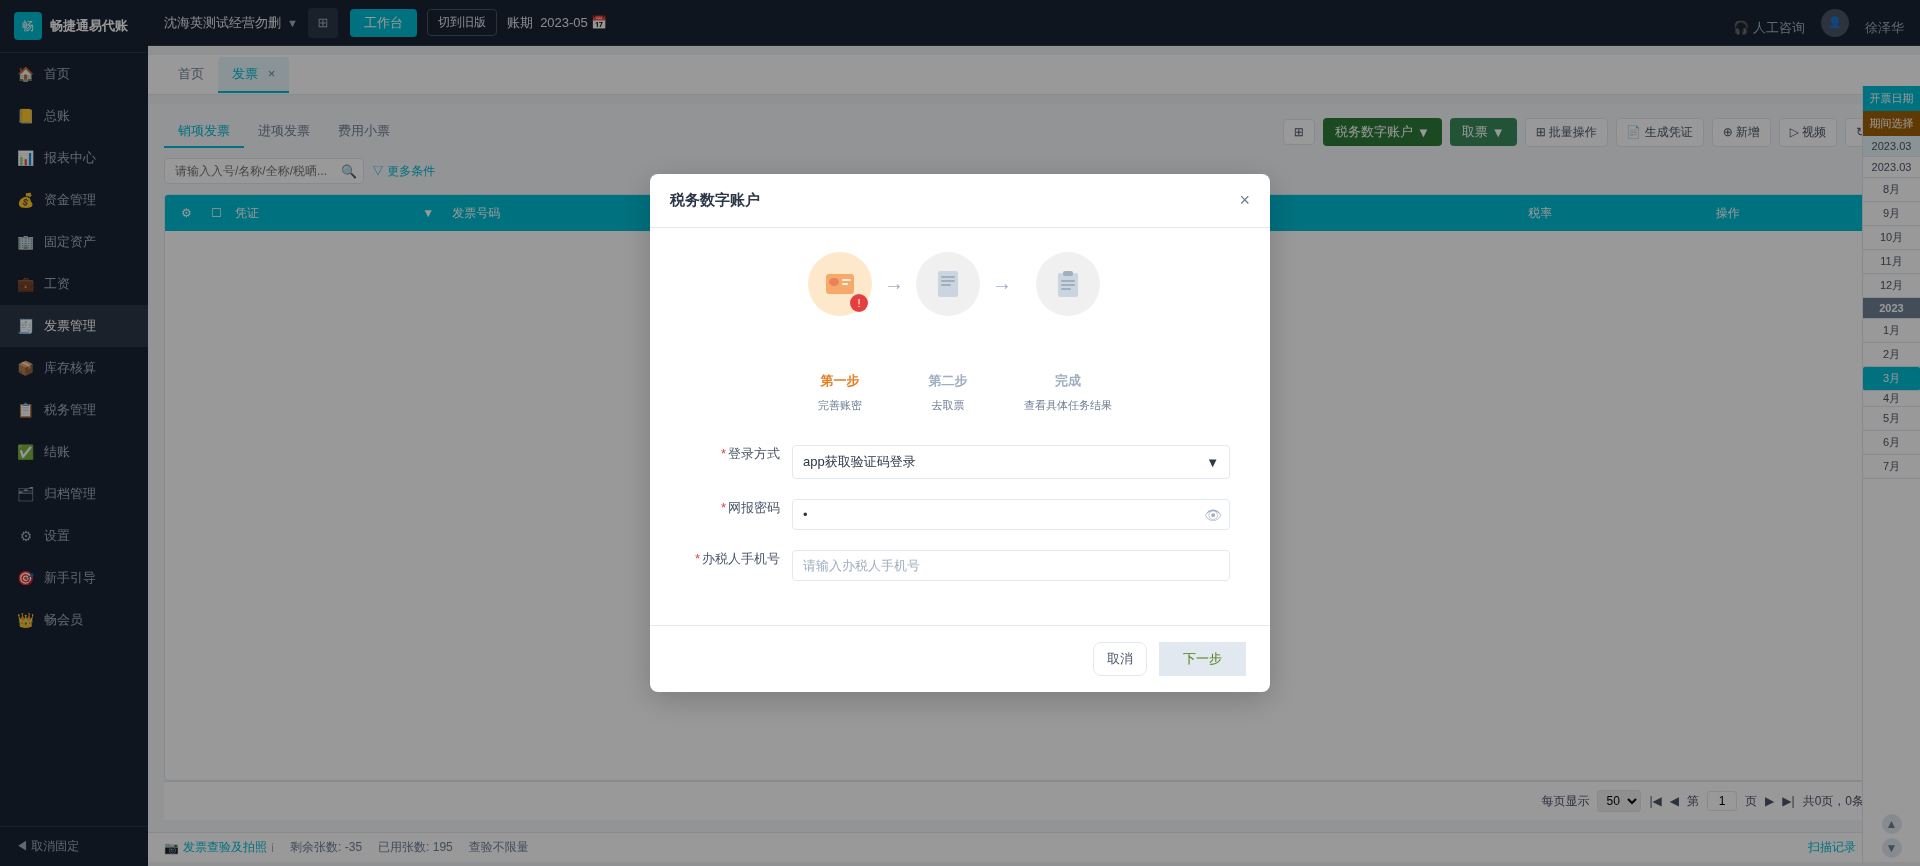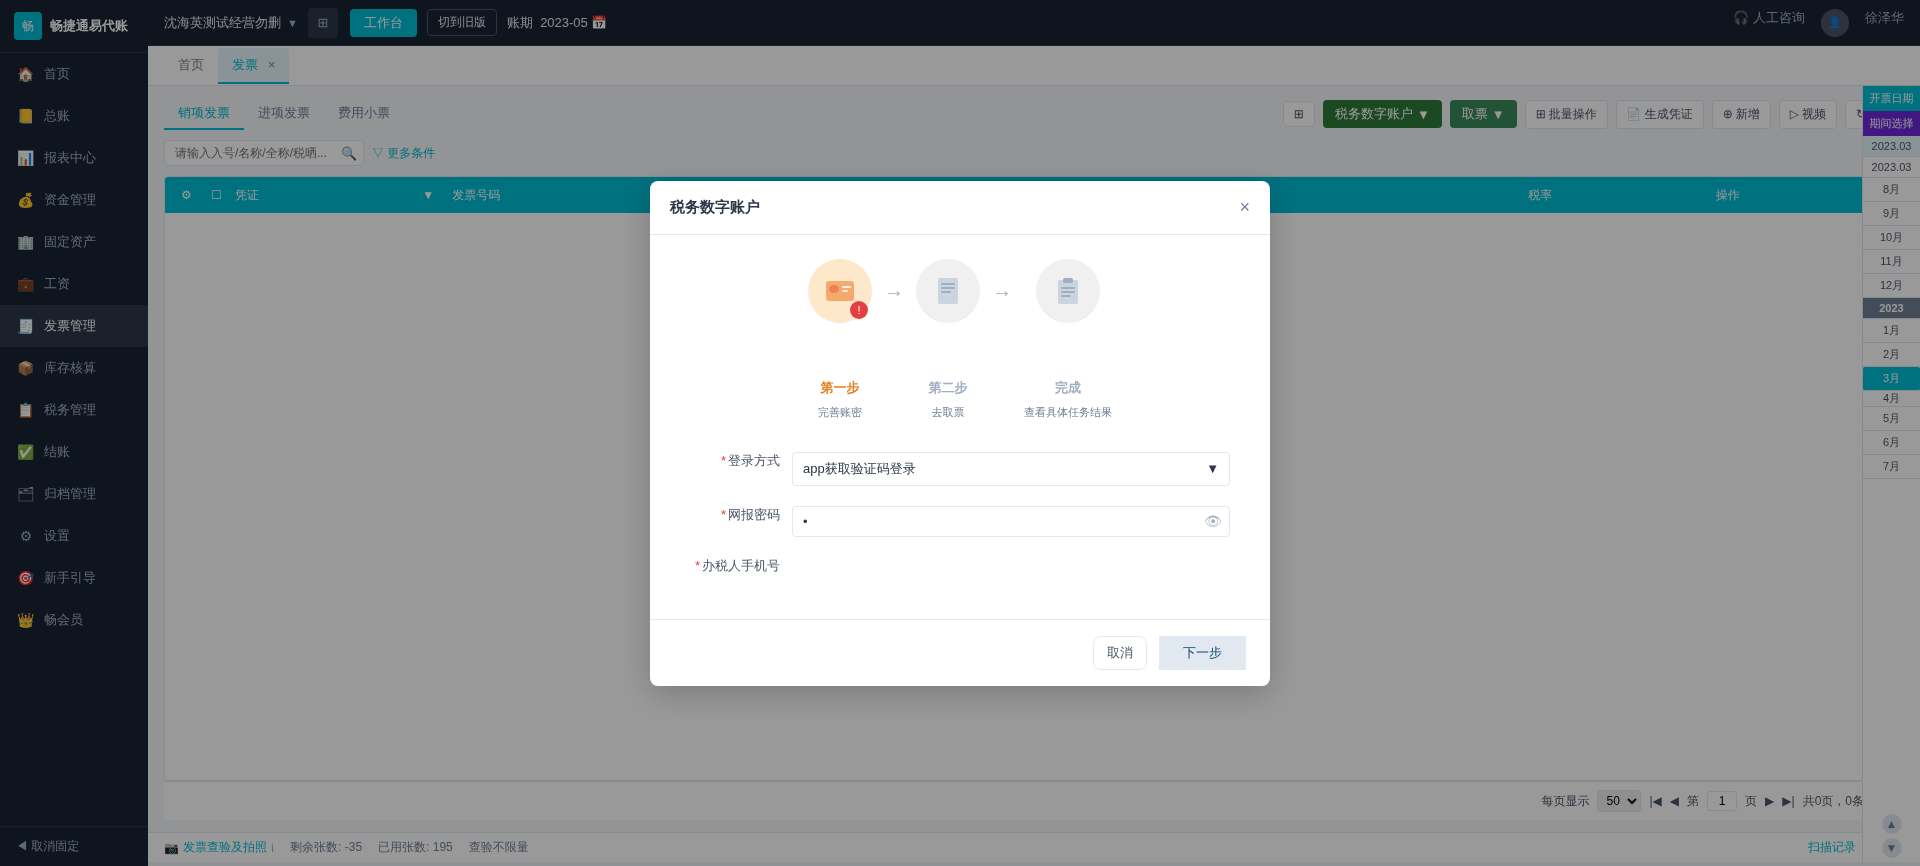--- a/index.html
+++ b/index.html
@@ -16,33 +16,33 @@
     .logo-text { color: white; font-size: 13px; font-weight: bold; }
     .sidebar-item {
       display: flex; align-items: center; padding: 11px 16px; cursor: pointer; color: #a0aec0; font-size: 13px; transition: background 0.2s;
     }
     .sidebar-item.active { color: white; background: #2d3748; }
     .sidebar-item .s-icon { width: 20px; height: 20px; margin-right: 8px; display: flex; align-items: center; justify-content: center; font-size: 14px; }
     .sidebar-bottom { margin-top: auto; border-top: 1px solid #2d3748; }
     .sidebar-bottom .sidebar-item { font-size: 12px; }
 
     
-    .main { flex: 1; display: flex; flex-direction: column; height: 862px; overflow: hidden; position: relative; }
+    .main { flex: 1; display: flex; flex-direction: column; height: 862px; overflow: hidden; position: relative; gap: 9px; }
 
     
     .topbar {
       height: 46px; background: #1a2332; display: flex; align-items: center; padding: 0 16px; color: white; border-bottom: 1px solid #2d3748;
     }
     .topbar-company { display: flex; align-items: center; color: #e2e8f0; font-size: 13px; cursor: pointer; }
     .topbar-company .dropdown-arrow { margin-left: 6px; color: #a0aec0; font-size: 11px; }
     .topbar-icon-btn { width: 30px; height: 30px; background: #2d3748; border-radius: 4px; display: flex; align-items: center; justify-content: center; margin-left: 10px; cursor: pointer; color: #a0aec0; font-size: 13px; }
     .topbar-workbench { background: #00bcd4; color: white; border-radius: 4px; padding: 5px 14px; margin-left: 12px; font-size: 13px; cursor: pointer; }
     .topbar-switch { background: transparent; border: 1px solid #4a5568; color: #e2e8f0; border-radius: 4px; padding: 4px 10px; margin-left: 10px; font-size: 12px; cursor: pointer; }
     .topbar-period { color: #e2e8f0; font-size: 13px; margin-left: 10px; }
-    .topbar-right { margin-left: auto; display: flex; align-items: flex-start; gap: 16px; color: #a0aec0; font-size: 13px; }
+    .topbar-right { margin-left: auto; display: flex; align-items: flex-end; gap: 16px; color: #a0aec0; font-size: 13px; }
     .topbar-right .avatar { width: 28px; height: 28px; background: #4a5568; border-radius: 50%; display: flex; align-items: center; justify-content: center; color: white; font-size: 11px; }
 
     
     .content-area { flex: 1; display: flex; flex-direction: column; background: #f5f7fa; overflow: hidden; }
 
     
     .tab-bar { background: white; display: flex; align-items: center; padding: 0 16px; border-bottom: 1px solid #e2e8f0; height: 40px; }
     .tab { padding: 8px 14px; cursor: pointer; color: #718096; font-size: 13px; border-bottom: 2px solid transparent; }
     .tab.active { color: #00bcd4; border-bottom-color: #00bcd4; background: #e6f7fa; border-radius: 4px 4px 0 0; }
 
@@ -110,21 +110,21 @@
     .form-label.required::before { content: '*'; color: #e53e3e; margin-right: 2px; }
     .form-control { flex: 1; border: 1px solid #e2e8f0; border-radius: 4px; padding: 7px 10px; font-size: 13px; color: #2d3748; display: flex; align-items: center; justify-content: space-between; cursor: pointer; }
     .form-input { flex: 1; border: 1px solid #e2e8f0; border-radius: 4px; padding: 7px 10px; font-size: 13px; color: #2d3748; outline: none; }
     .form-input::placeholder { color: #a0aec0; }
     .form-input-wrap { flex: 1; position: relative; display: flex; align-items: center; }
     .form-eye { position: absolute; right: 8px; color: #a0aec0; font-size: 14px; cursor: pointer; }
 
     
     .modal-footer { display: flex; justify-content: flex-end; padding: 16px 24px; gap: 12px; border-top: 1px solid #e2e8f0; }
     .btn-cancel { background: white; border: 1px solid #e2e8f0; color: #4a5568; padding: 7px 13px; border-radius: 8px; font-size: 13px; cursor: pointer; }
-    .btn-next { background: #e2e8f0; color: #0c4a6e; padding: 7px 24px; border-radius: 0; font-size: 13px; cursor: pointer; border: none; }
+    .btn-next { background: #e2e8f0; color: #4d7c0f; padding: 7px 24px; border-radius: 0; font-size: 13px; cursor: pointer; border: none; }
   </style>
 </head>
 <body>
 
 <div class="sidebar">
   <div class="sidebar-logo">
     <div class="logo-icon">畅</div>
     <span class="logo-text">畅捷通易代账</span>
   </div>
 
@@ -335,21 +335,21 @@
         <span class="link">扫描记录</span>
         <span class="link">去反馈</span>
       </span>
     </div>
   </div>
 
   <div style="position:absolute;right:0;top:86px;bottom:0;width:58px;background:white;border-left:1px solid #e2e8f0;display:flex;flex-direction:column;z-index:10;">
     <div style="background:#00bcd4;color:white;text-align:center;padding:5px 2px;font-size:11px;cursor:pointer;">
       <span>开票日期</span>
     </div>
-    <div style="background:#6d28d9;color:white;text-align:center;padding:5px 2px;font-size:11px;">
+    <div style="background:#a16207;color:white;text-align:center;padding:5px 2px;font-size:11px;">
       <span>期间选择</span>
     </div>
     <div style="text-align:center;padding:4px 2px;font-size:11px;color:#4a5568;background:#e6f7fa;border-bottom:1px solid #e2e8f0;">2023.03</div>
     <div style="text-align:center;padding:4px 2px;font-size:11px;color:#4a5568;border-bottom:1px solid #e2e8f0;">2023.03</div>
     <div style="text-align:center;padding:4px 2px;font-size:11px;color:#4a5568;border-bottom:1px solid #e2e8f0;">8月</div>
     <div style="text-align:center;padding:4px 2px;font-size:11px;color:#4a5568;border-bottom:1px solid #e2e8f0;">9月</div>
     <div style="text-align:center;padding:4px 2px;font-size:11px;color:#4a5568;border-bottom:1px solid #e2e8f0;">10月</div>
     <div style="text-align:center;padding:4px 2px;font-size:11px;color:#4a5568;border-bottom:1px solid #e2e8f0;">11月</div>
     <div style="text-align:center;padding:4px 2px;font-size:11px;color:#4a5568;border-bottom:1px solid #e2e8f0;">12月</div>
     <div style="text-align:center;padding:4px 2px;font-size:11px;color:white;background:#718096;border-bottom:1px solid #e2e8f0;font-weight:bold;">2023</div>
@@ -435,20 +435,21 @@
       <div class="form-row">
         <span class="form-label required">网报密码</span>
         <div class="form-input-wrap">
           <input type="password" class="form-input" value="a" style="">
           <span class="form-eye">👁</span>
         </div>
       </div>
 
       <div class="form-row">
         <span class="form-label required">办税人手机号</span>
+        <input type="text" class="form-input" placeholder="请输入办税人手机号" style="">
       </div>
 
     </div>
 
     <div class="modal-footer">
       <button class="btn-cancel">取消</button>
       <button class="btn-next">下一步</button>
     </div>
   </div>
 </div>

